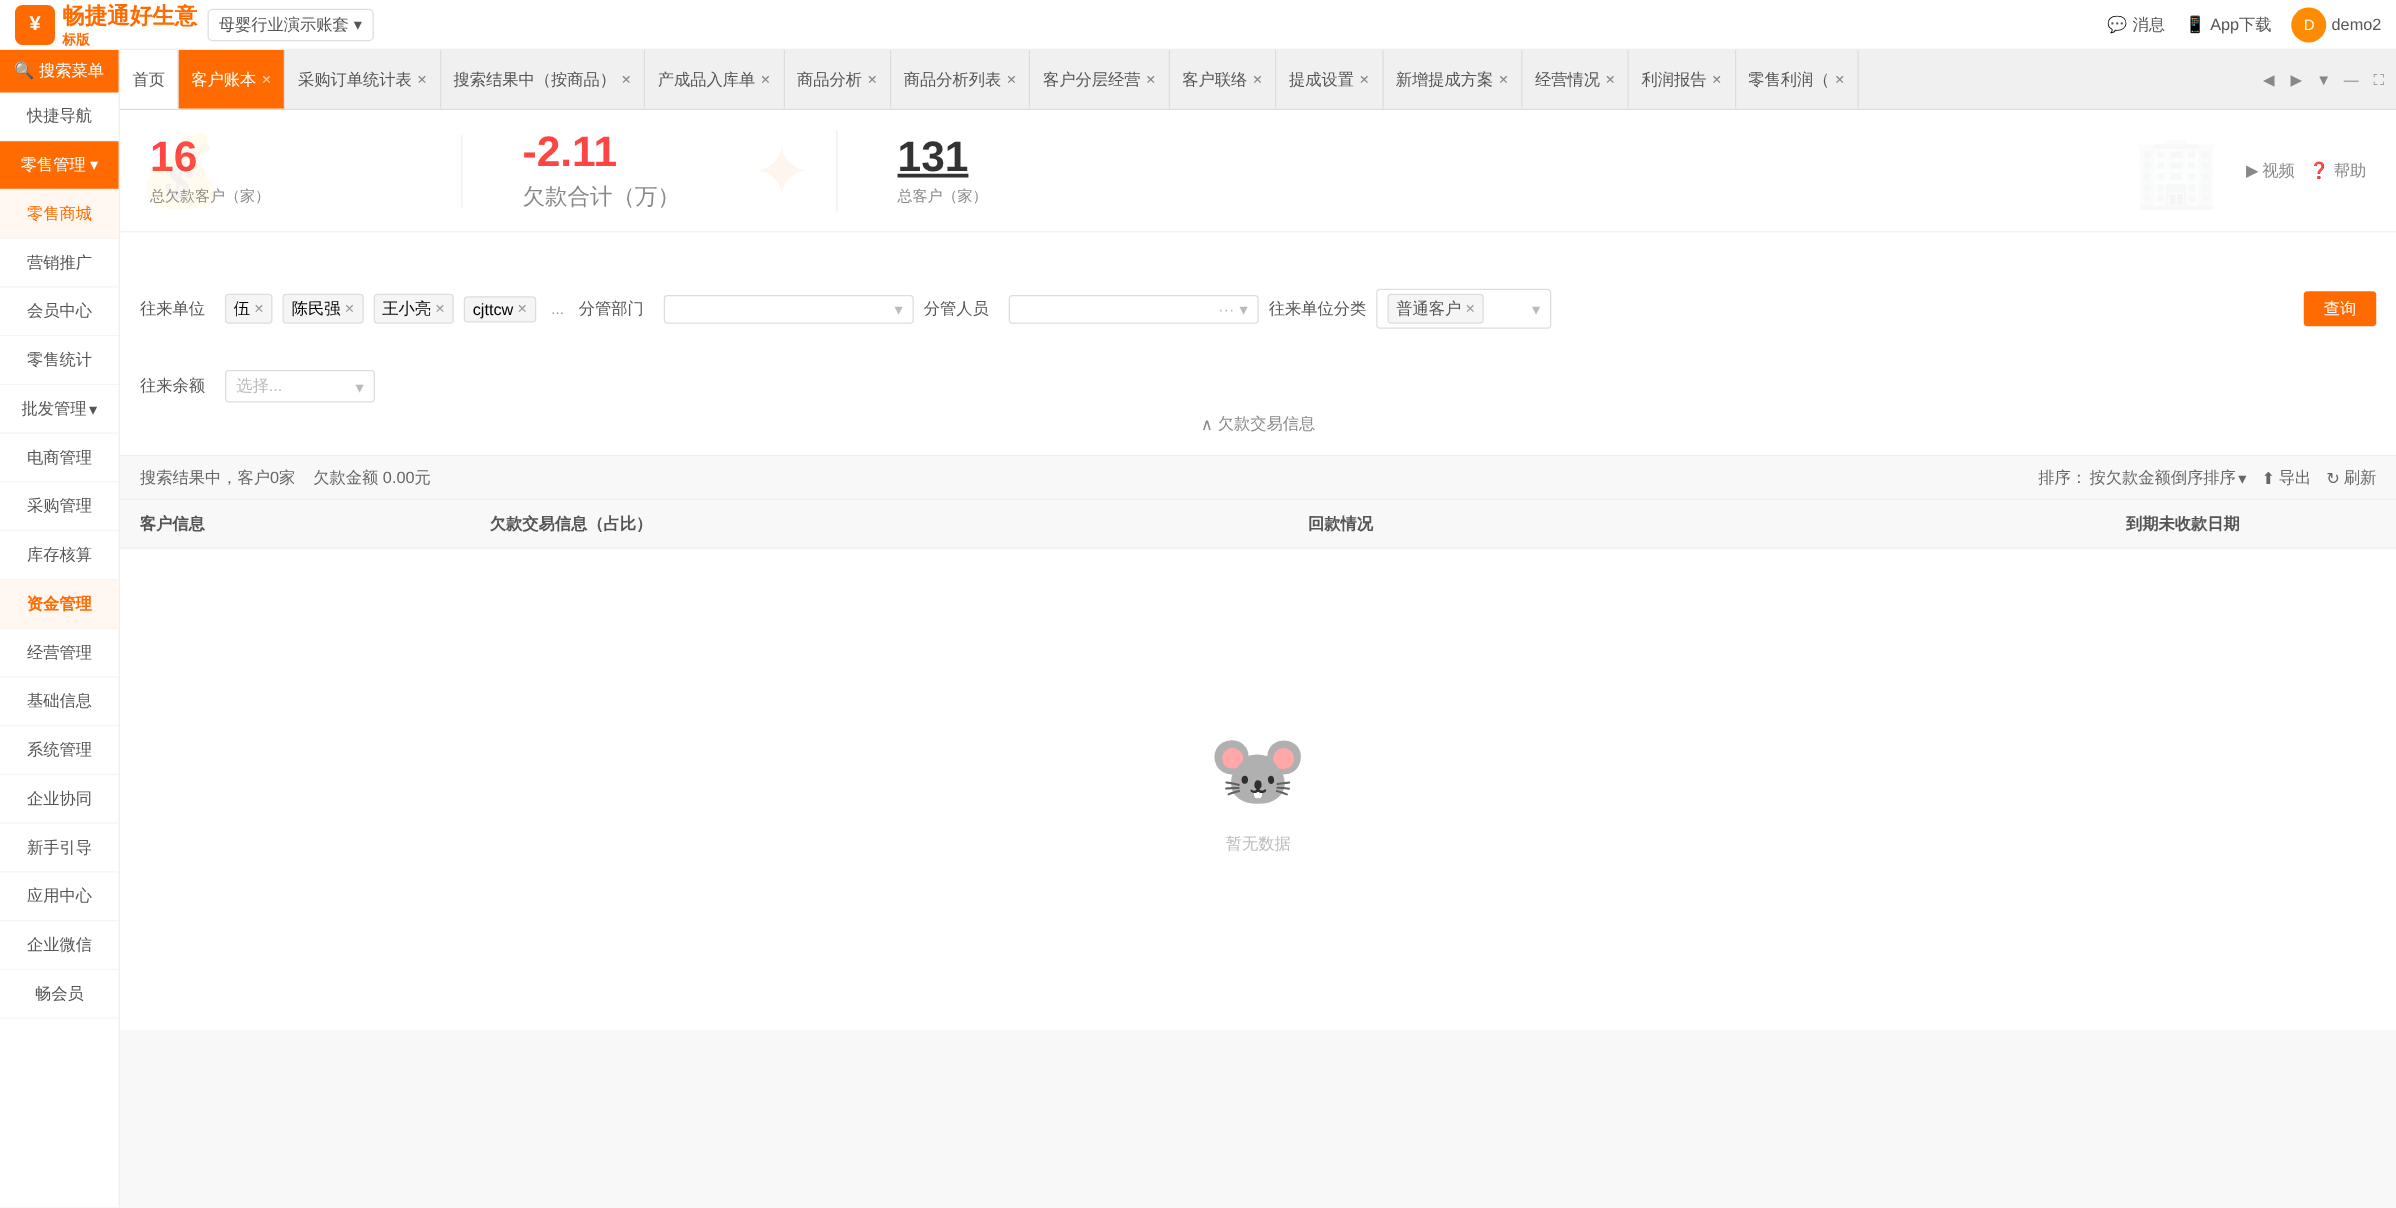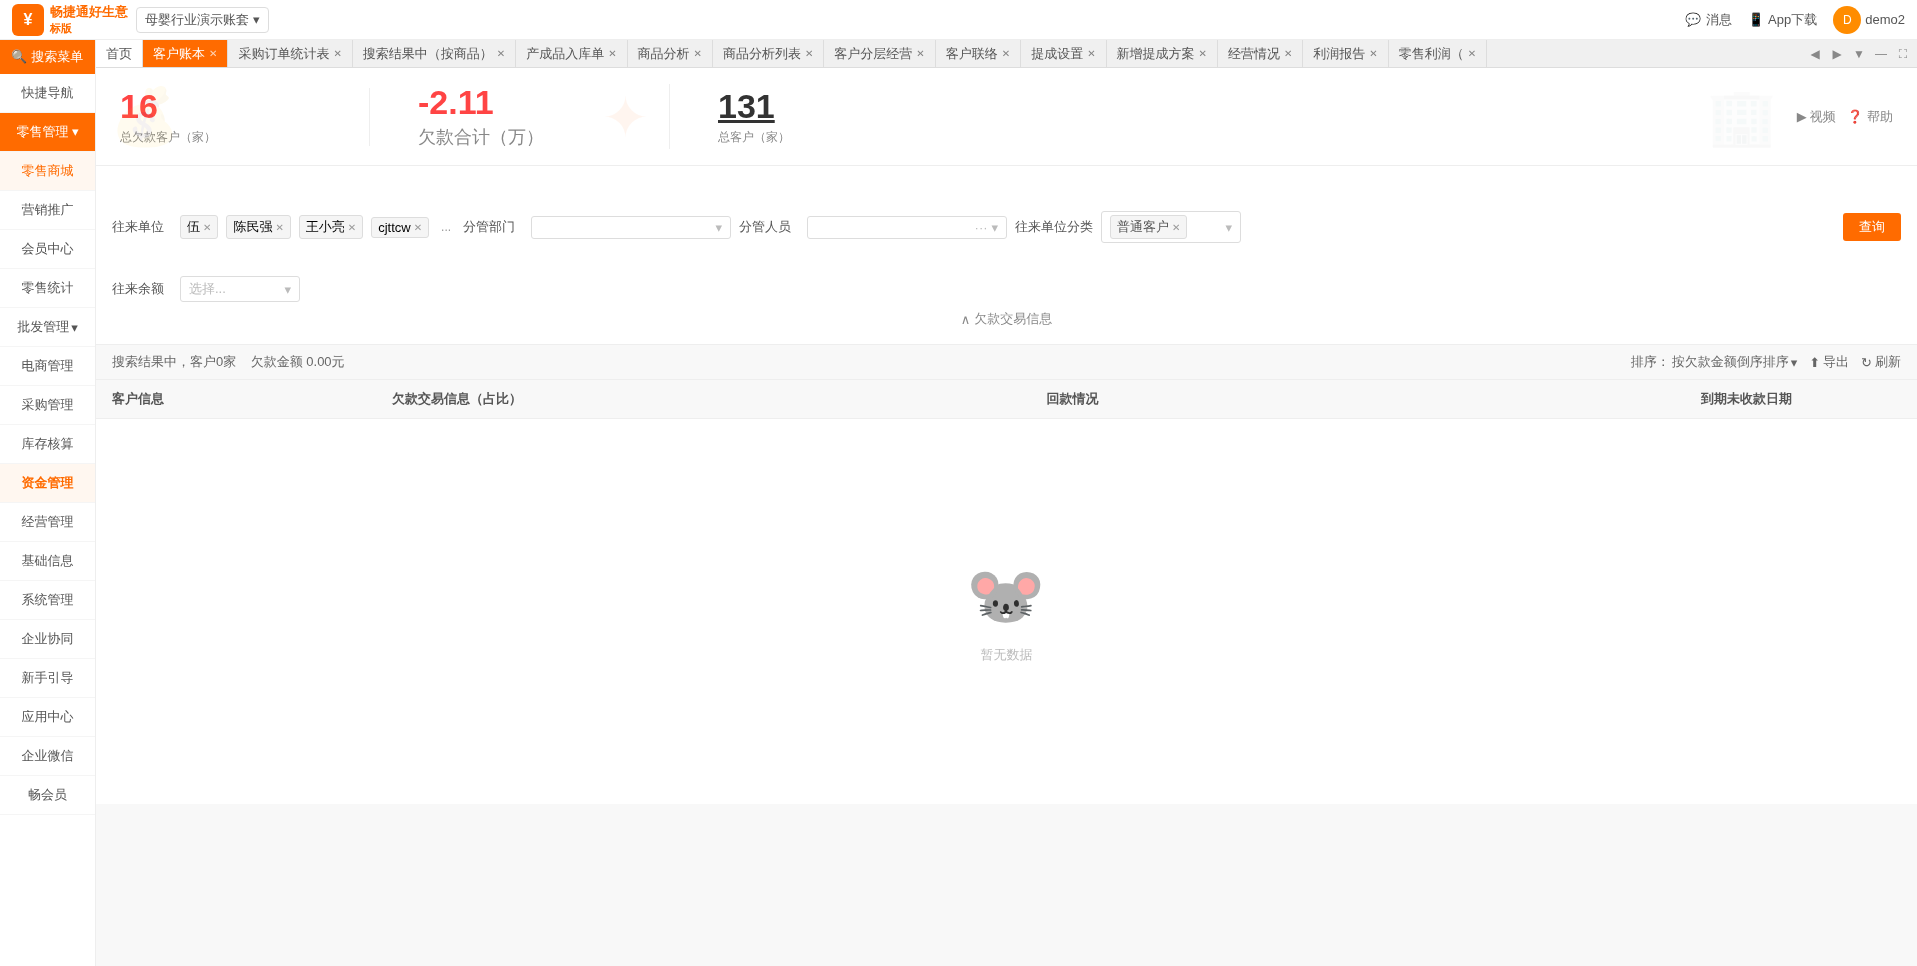--- a/index.html
+++ b/index.html
@@ -58,21 +58,21 @@
     .sidebar-item.has-arrow { display: flex; align-items: center; justify-content: center; gap: 2px; }
 
     
     .content-area { flex: 1; display: flex; flex-direction: column; overflow: hidden; }
 
     
     .tab-bar {
       background: #f0f0f0;
       display: flex;
       align-items: center;
-      height: 28px;
+      height: 48px;
       border-bottom: 1px solid #ddd;
       overflow: hidden;
       flex-shrink: 0;
       text-align: right;
     }
     .tab-item {
       display: flex;
       align-items: center;
       padding: 0 10px;
       height: 100%;
@@ -194,21 +194,21 @@
     }
   </style>
 </head>
 <body>
 
 <div class="top-header">
   <div class="top-header-left">
     <div class="logo-area">
       <div class="logo-icon">¥</div>
       <div>
-        <div style="font-size:13px;font-weight:bold;color:#ff6b00;">畅捷通好生意</div>
+        <div style="font-size:18px;font-weight:bold;color:#ff6b00;">畅捷通好生意</div>
         <div style="font-size:11px;color:#ff6b00;">标版</div>
       </div>
     </div>
     <div class="dropdown-selector">
       <span>母婴行业演示账套</span>
       <span>▾</span>
     </div>
   </div>
   <div class="top-header-right">
     <div class="header-action">

